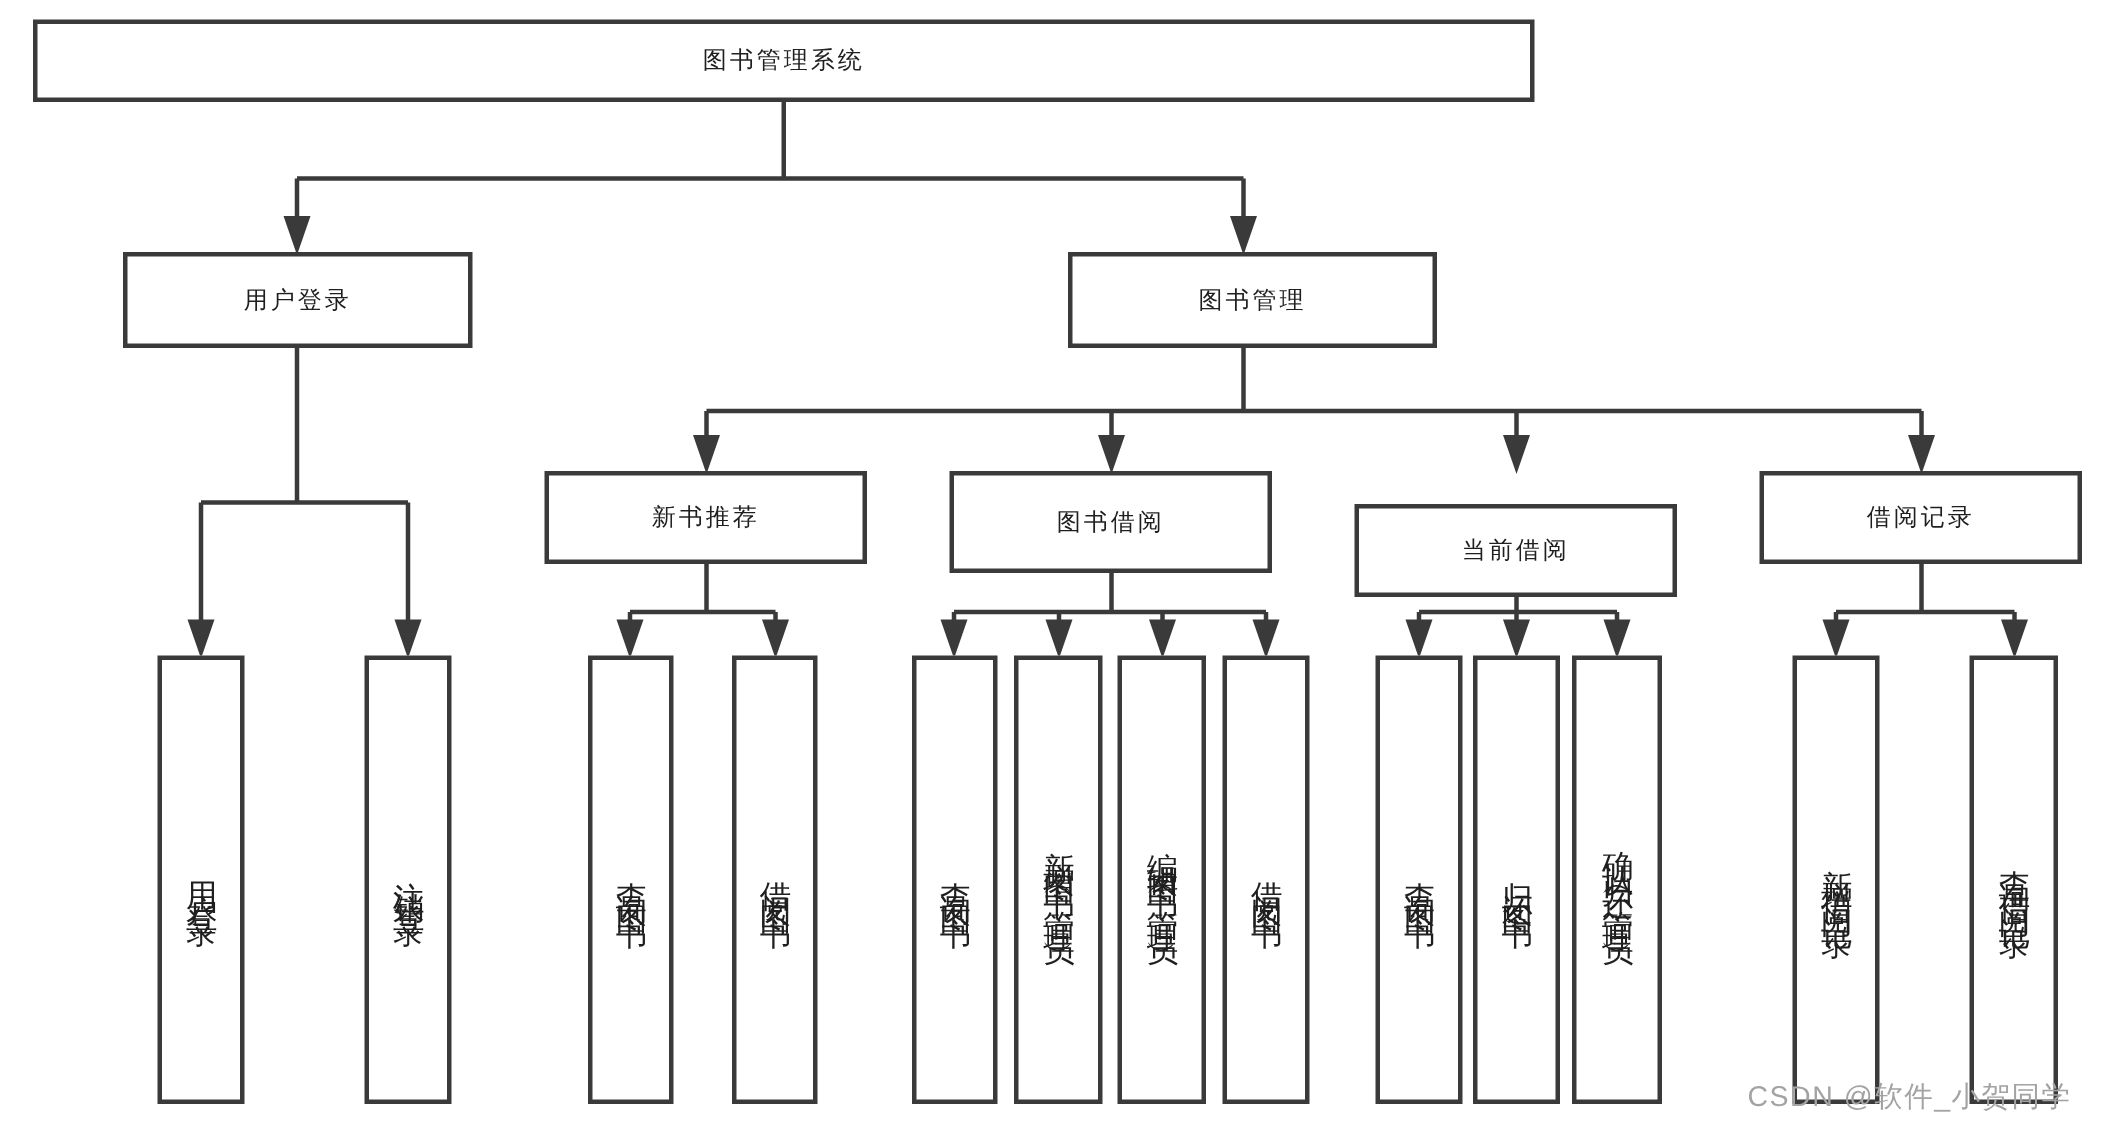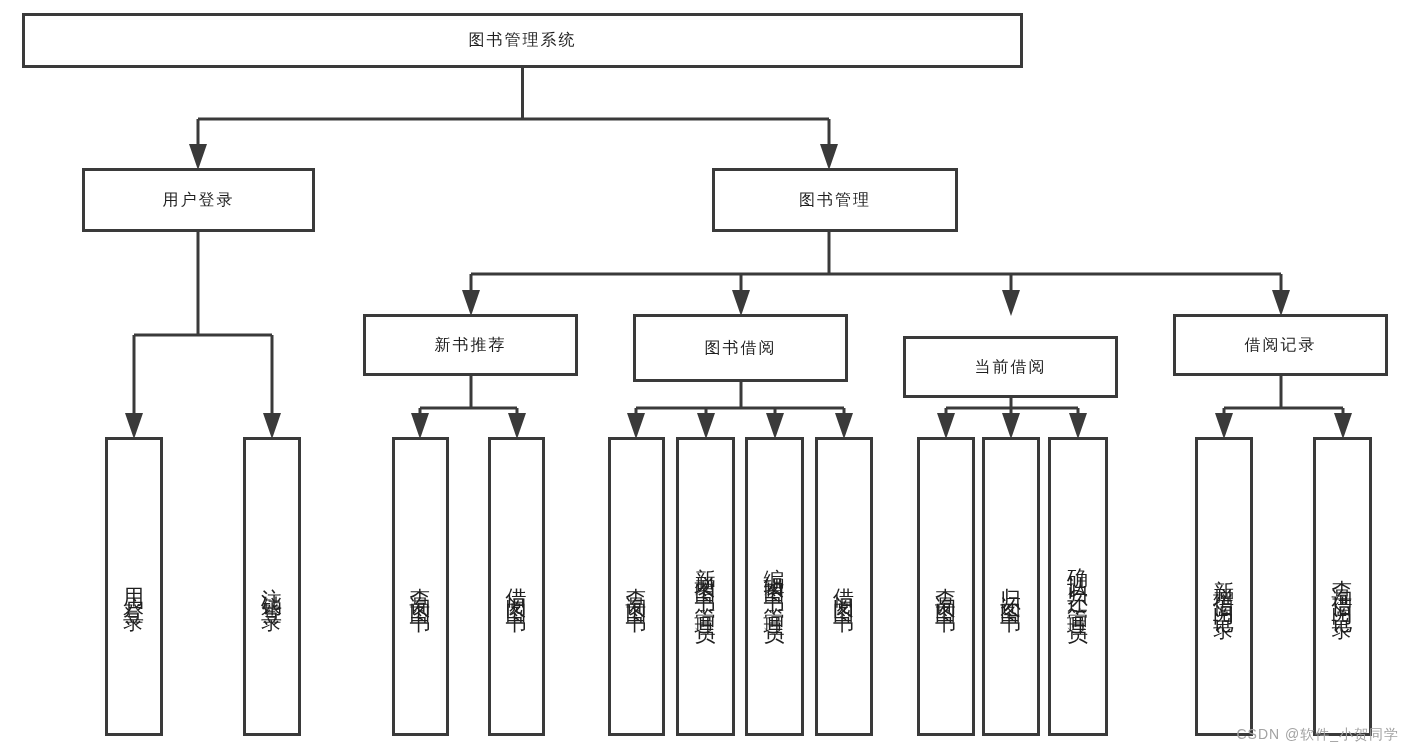--- a/index.html
+++ b/index.html
@@ -39,23 +39,23 @@
     writing-mode: vertical-lr;
     text-orientation: mixed;
     font-size: 21px;
     letter-spacing: 8px;
     line-height: 1;
     white-space: nowrap;
     color: #1f1f1f;
   }
   .watermark {
     position: absolute;
-    right: 6px;
+    right: 24px;
     bottom: 3px;
-    font-size: 14px;
+    font-size: 19px;
     color: #a3a3a3;
     letter-spacing: 1px;
     white-space: nowrap;
     z-index: 5;
     margin-top: 24px;
   }
 </style>
 </head>
 <body>
 

